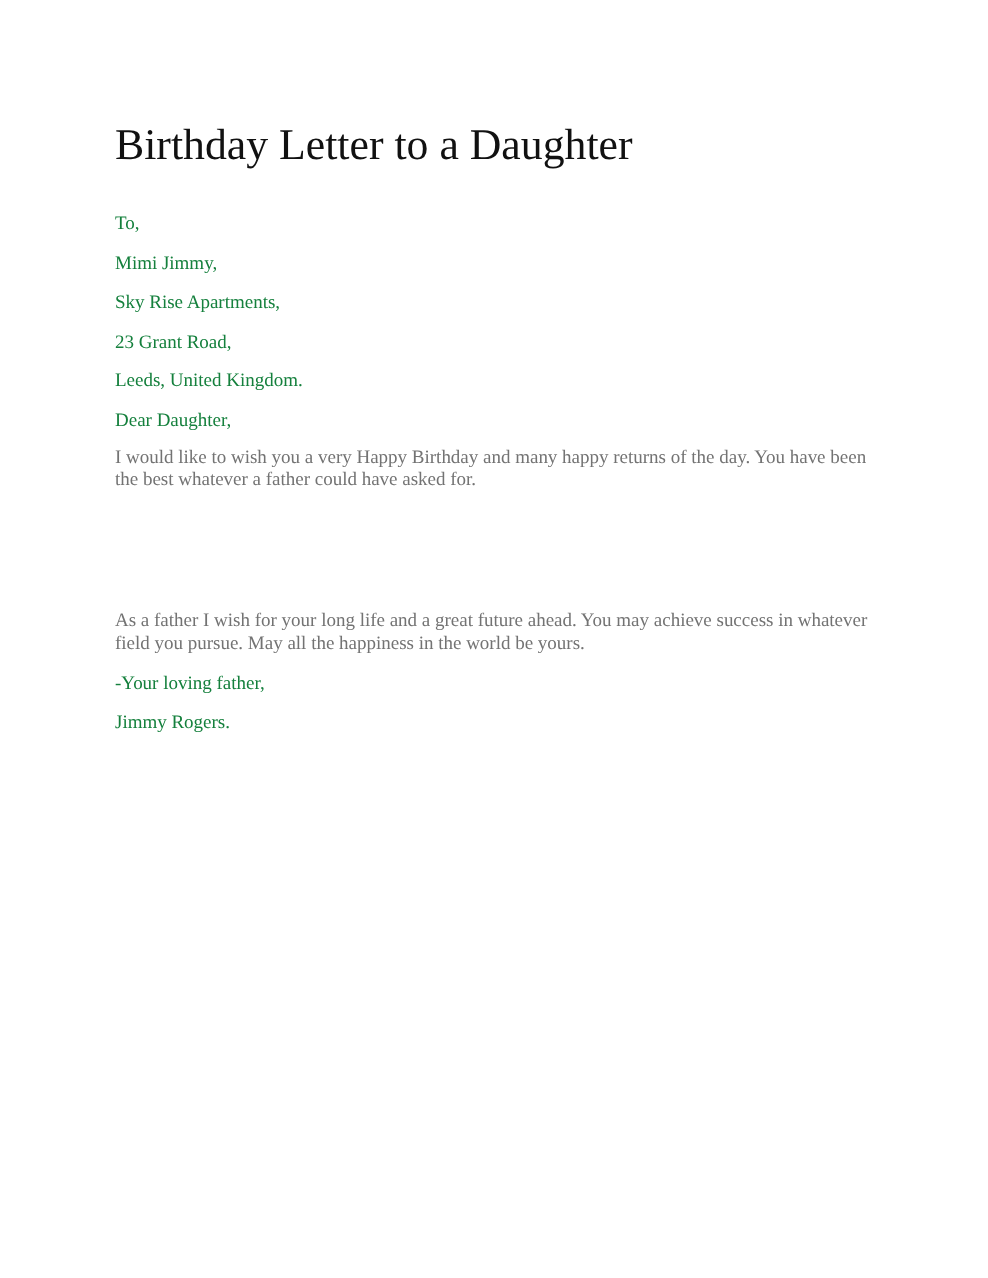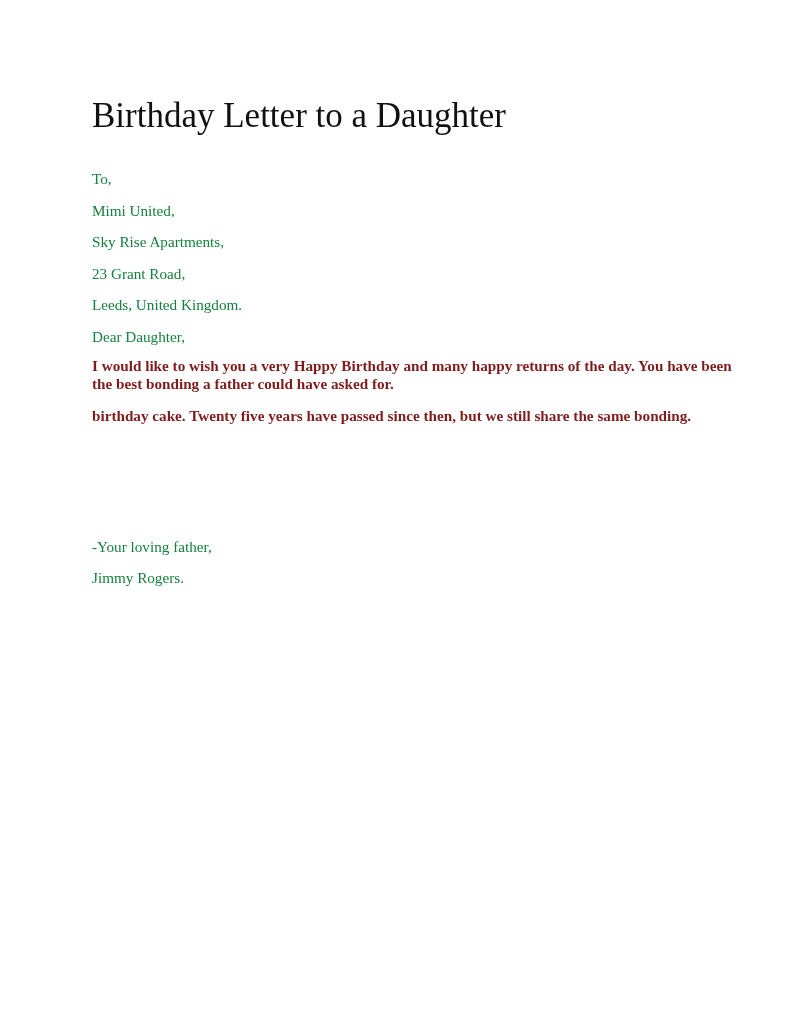--- a/index.html
+++ b/index.html
@@ -1,42 +1,43 @@
 <!DOCTYPE html>
 <html><head>
   <meta charset="utf-8">
   <style>
     html, body { margin: 0; padding: 0; background: #ffffff; }
     body { width: 790px; height: 1022px; position: relative; overflow: hidden; }
     .page { position: absolute; left: 0; top: 0; width: 790px; height: 956px; background: #ffffff; color: #111; font-family: "Liberation Serif", serif; }
     .title { position: absolute; left: 92px; top: 94px; font-size: 35px; line-height: 44px; color: #111; white-space: nowrap; }
     .line { position: absolute; left: 92px; font-size: 15.2px; line-height: 18px; color: #15803d; white-space: nowrap; }
-    .para { position: absolute; left: 92px; width: 640px; font-size: 15.2px; line-height: 18px; color: #7f1d1d; font-weight: bold; }
+    .para { position: absolute; left: 92px; width: 640px; font-size: 15.2px; line-height: 18px; color: #737373; }
     .para span { display: block; white-space: nowrap; }
   </style>
 </head>
 <body>
 
 <div class="page">
   <div class="title">Birthday Letter to a Daughter</div>
 
   <div class="line" style="top:170px">To,</div>
-  <div class="line" style="top:202px">Mimi United,</div>
+  <div class="line" style="top:202px">Mimi Jimmy,</div>
   <div class="line" style="top:233px">Sky Rise Apartments,</div>
   <div class="line" style="top:265px">23 Grant Road,</div>
   <div class="line" style="top:296px">Leeds, United Kingdom.</div>
   <div class="line" style="top:328px">Dear Daughter,</div>
 
   <div class="para" style="top:357px">
     <span>I would like to wish you a very Happy Birthday and many happy returns of the day. You have been</span>
-    <span>the best bonding a father could have asked for.</span>
+    <span>the best whatever a father could have asked for.</span>
   </div>
 
   <div class="para" style="top:407px">
-    <span>birthday cake. Twenty five years have passed since then, but we still share the same bonding.</span>
   </div>
 
   <div class="para" style="top:488px">
+    <span>As a father I wish for your long life and a great future ahead. You may achieve success in whatever</span>
+    <span>field you pursue. May all the happiness in the world be yours.</span>
   </div>
 
   <div class="line" style="top:538px">-Your loving father,</div>
   <div class="line" style="top:569px">Jimmy Rogers.</div>
 </div>
 
 </body></html>

